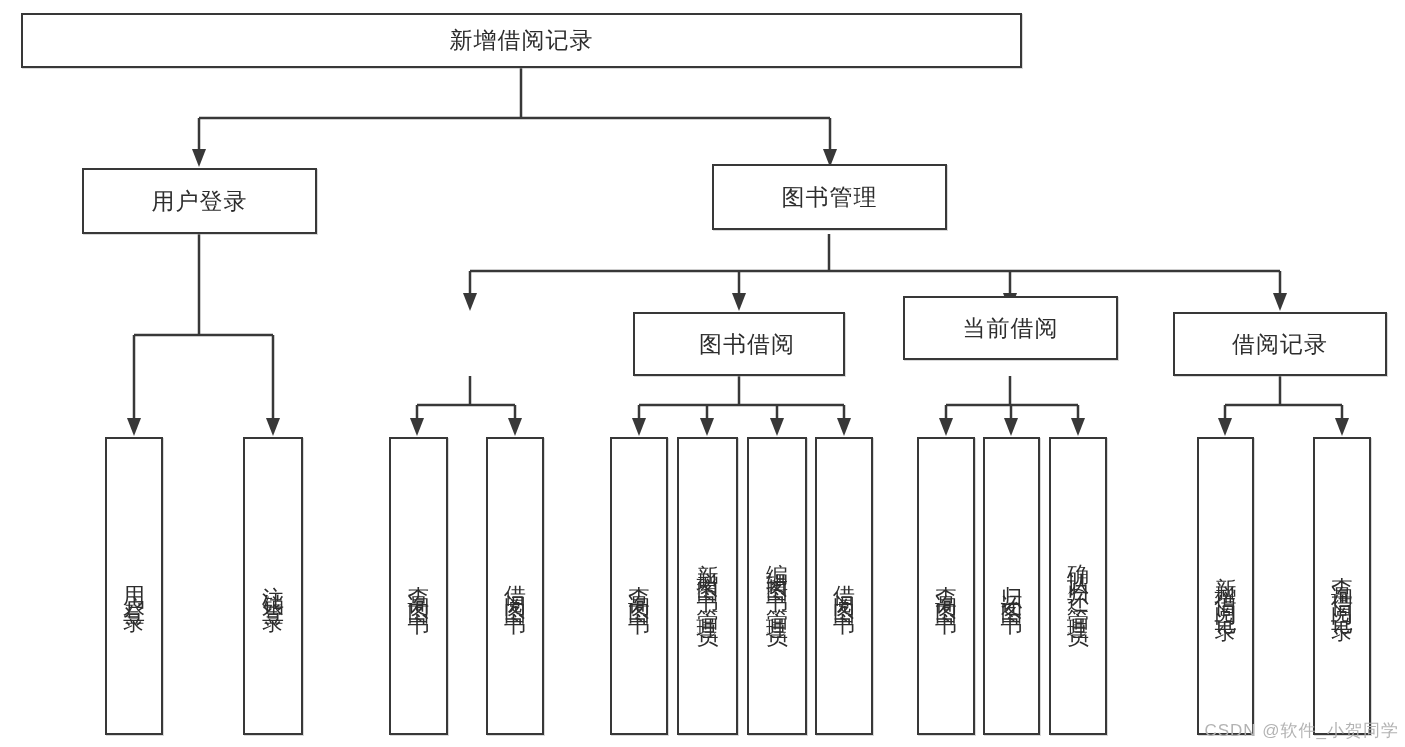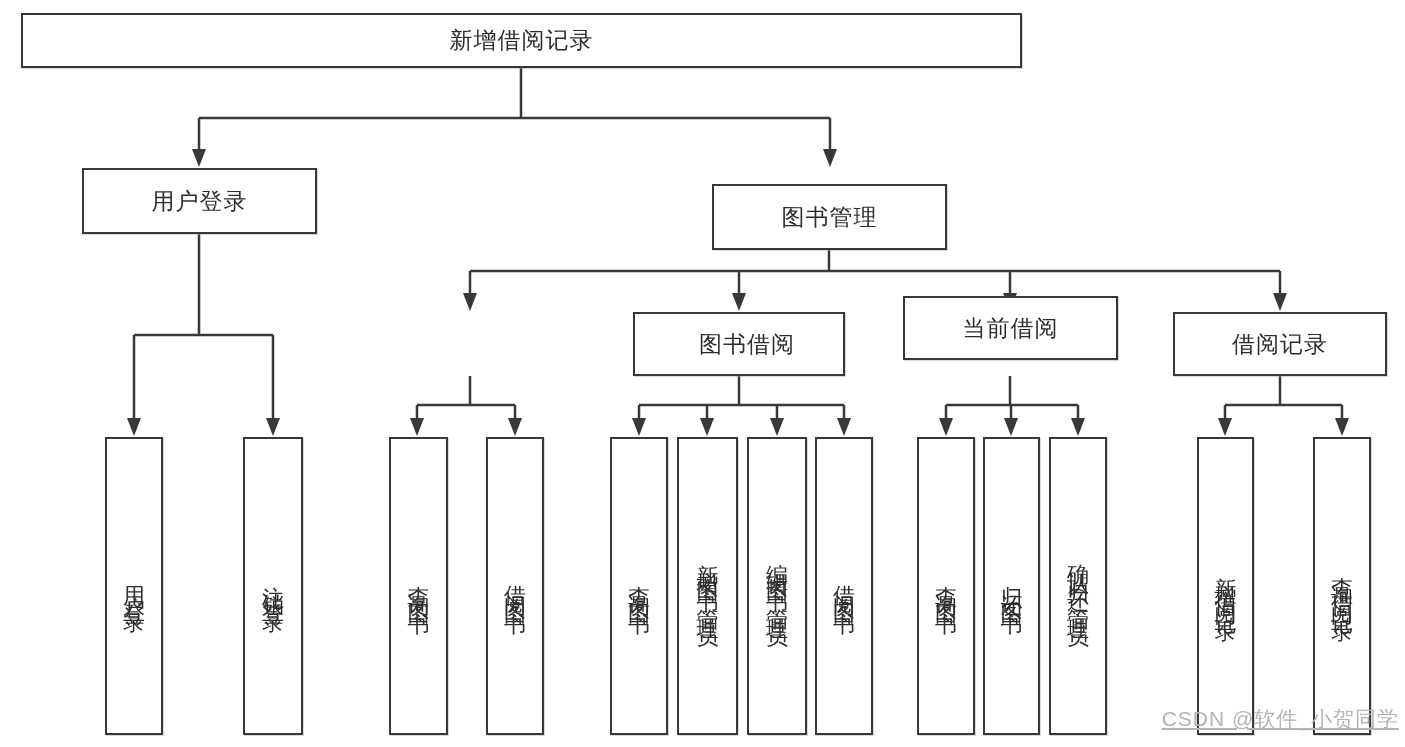--- a/index.html
+++ b/index.html
@@ -45,27 +45,26 @@
     writing-mode:vertical-rl;
     text-orientation:mixed;
     font-size:22px;
     letter-spacing:9px;
     line-height:1;
     max-height:292px;
     color:var(--text);
   }
   #watermark{
     position:absolute;
-    right:6px;bottom:14px;
-    font-size:21px;
+    right:6px;bottom:5px;
+    font-size:17px;
     color:var(--wm);
     letter-spacing:1px;
     z-index:2;
     white-space:nowrap;
-    text-decoration:underline;
   }
 </style>
 </head>
 <body>
 
 <div id="stage">
 
   <svg id="wires" width="1405" height="747" viewBox="0 0 1405 747" aria-hidden="true">
 
     <path d="M521,68 V118 M199,118 H830
@@ -105,21 +104,21 @@
     <polygon points="1335,418 1349,418 1342,436"></polygon>
   </svg>
 
   <div class="hbox" style="left:21px;top:13px;width:1001px;height:55px;">
     <span>新增借阅记录</span>
   </div>
 
   <div class="hbox" style="left:82px;top:168px;width:235px;height:66px;">
     <span>用户登录</span>
   </div>
-  <div class="hbox" style="left:712px;top:184px;width:235px;height:66px;">
+  <div class="hbox" style="left:712px;top:164px;width:235px;height:66px;">
     <span>图书管理</span>
   </div>
 
   <div class="hbox" style="left:633px;top:312px;width:212px;height:64px;padding-left:16px;">
     <span>图书借阅</span>
   </div>
   <div class="hbox" style="left:903px;top:296px;width:215px;height:64px;">
     <span>当前借阅</span>
   </div>
   <div class="hbox" style="left:1173px;top:312px;width:214px;height:64px;">

